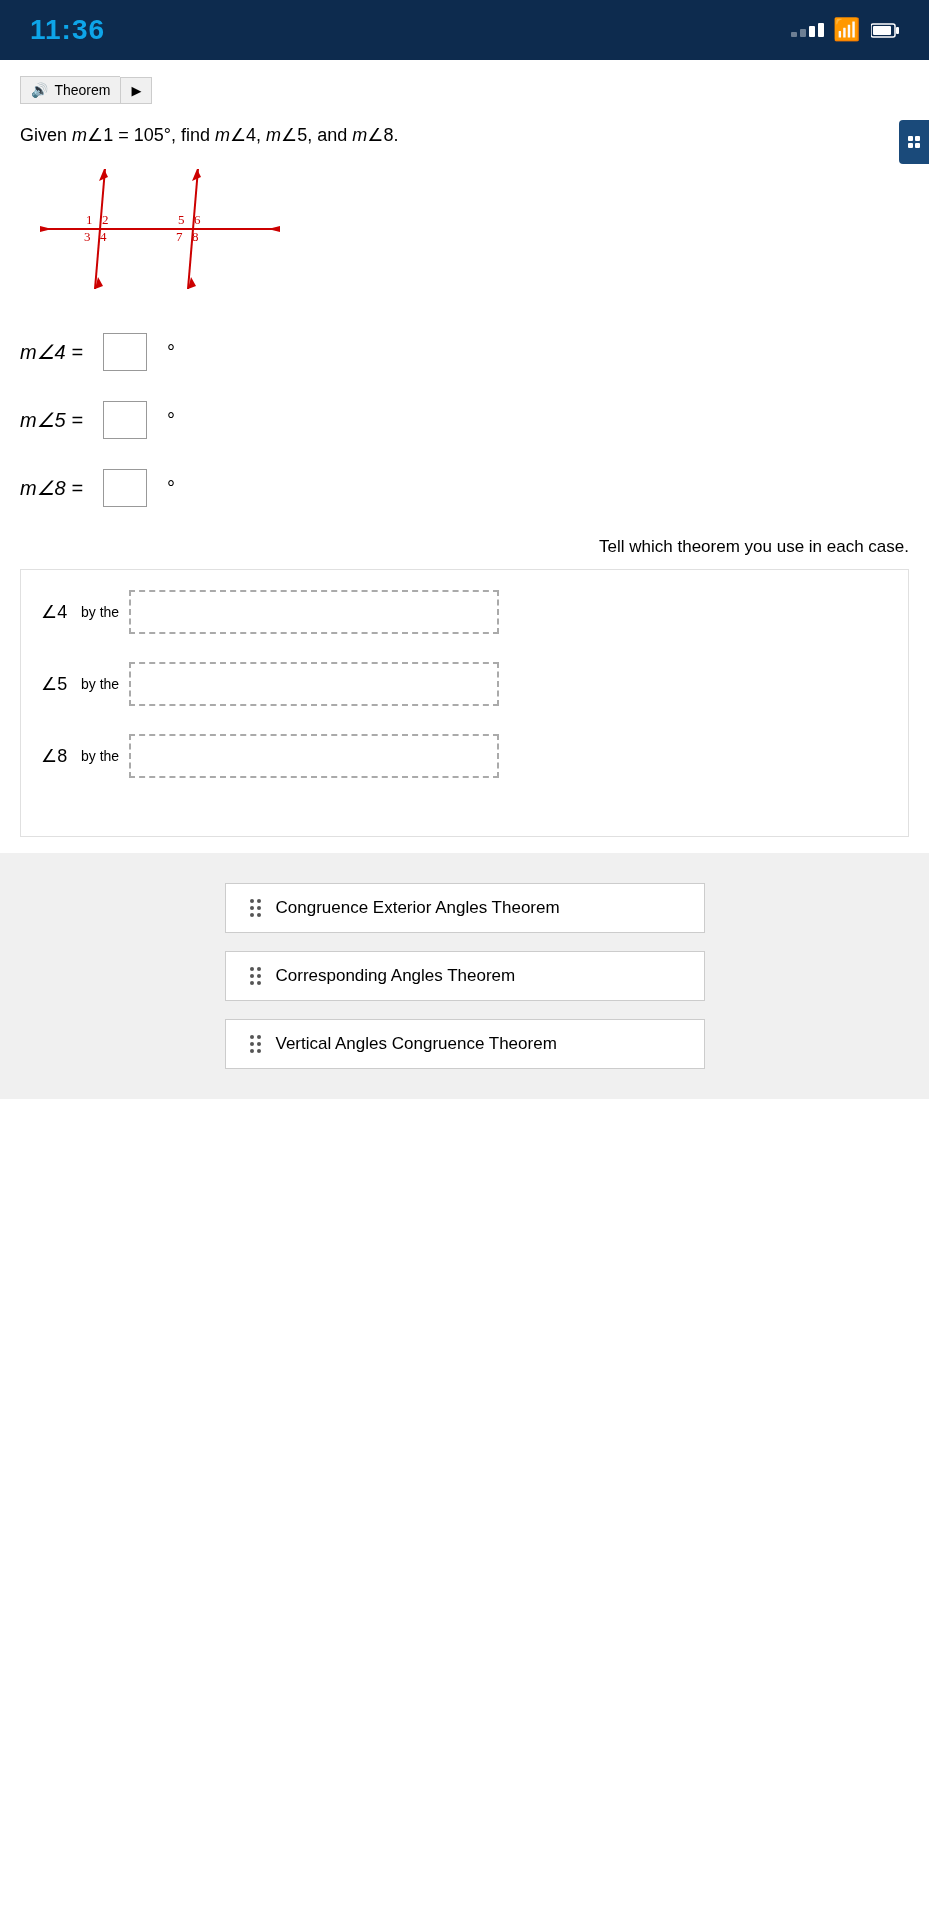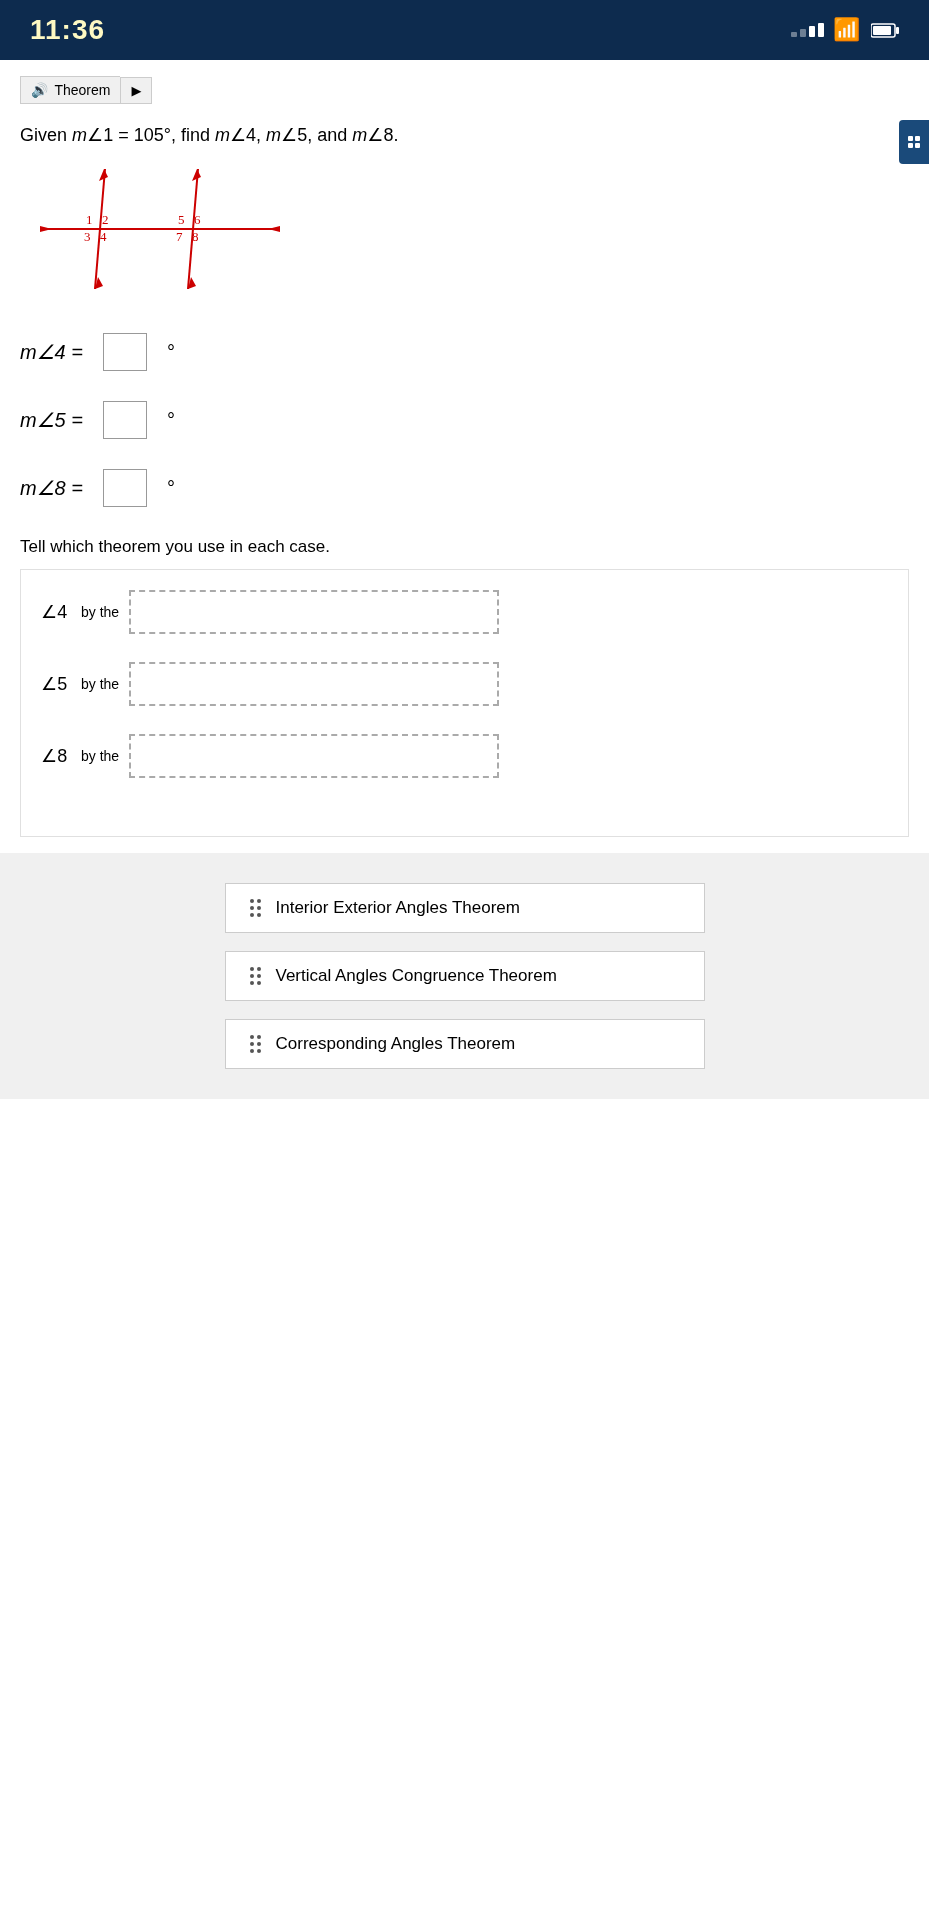--- a/index.html
+++ b/index.html
@@ -13,21 +13,21 @@
     }
 
     
     .status-bar {
       background: #0d2b4e;
       height: 60px;
       display: flex;
       align-items: center;
       justify-content: space-between;
       padding: 0 30px;
-      color: #fef9c3;
+      color: #0ea5e9;
     }
     .status-time {
       font-size: 28px;
       font-weight: 600;
       letter-spacing: 1px;
     }
     .status-icons {
       display: flex;
       align-items: center;
       gap: 10px;
@@ -121,20 +121,21 @@
       margin: 0 2px;
     }
     .degree-symbol {
       font-size: 20px;
     }
 
     
     .theorem-prompt {
       font-size: 17px;
       margin-bottom: 12px;
+      text-align: right;
     }
 
     
     .dropzone-container {
       border: 1px solid #e0e0e0;
       background: #fff;
       padding: 20px 20px 30px 20px;
       margin-bottom: 0;
     }
 
@@ -325,42 +326,42 @@
 
   <div class="theorem-option" draggable="true">
     <div class="drag-dots">
       <div class="dot"></div>
         <div class="dot"></div>
       <div class="dot"></div>
         <div class="dot"></div>
       <div class="dot"></div>
         <div class="dot"></div>
     </div>
-    <span class="option-text">Interior Exterior Angles Theorem</span>
+    <span class="option-text">Congruence Exterior Angles Theorem</span>
   </div>
 
 
 
   <div class="theorem-option" draggable="true">
     <div class="drag-dots">
       <div class="dot"></div>
         <div class="dot"></div>
       <div class="dot"></div>
         <div class="dot"></div>
       <div class="dot"></div>
         <div class="dot"></div>
     </div>
-    <span class="option-text">Vertical Angles Congruence Theorem</span>
+    <span class="option-text">Corresponding Angles Theorem</span>
   </div>
 
   <div class="theorem-option" draggable="true">
     <div class="drag-dots">
       <div class="dot"></div>
         <div class="dot"></div>
       <div class="dot"></div>
         <div class="dot"></div>
       <div class="dot"></div>
         <div class="dot"></div>
     </div>
-    <span class="option-text">Corresponding Angles Theorem</span>
+    <span class="option-text">Vertical Angles Congruence Theorem</span>
   </div>
 
 </div>
 
 </body></html>

